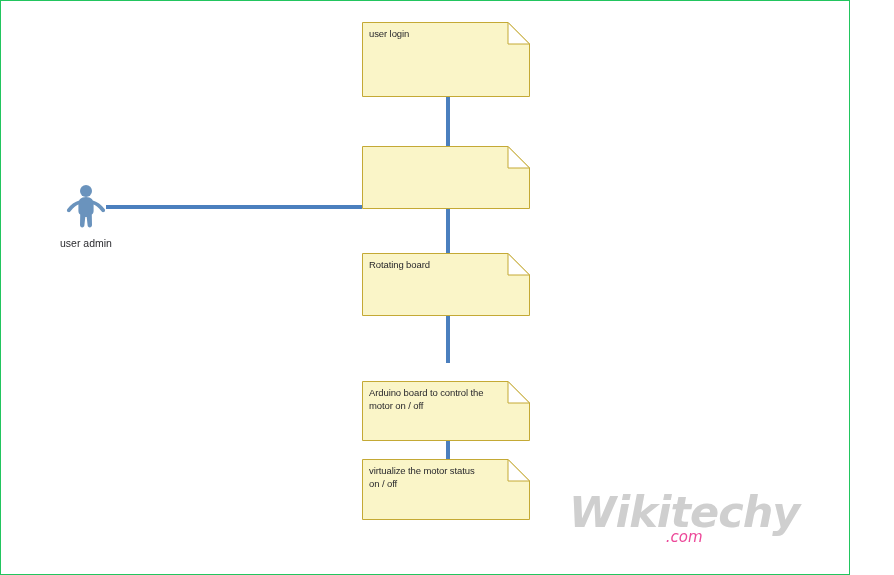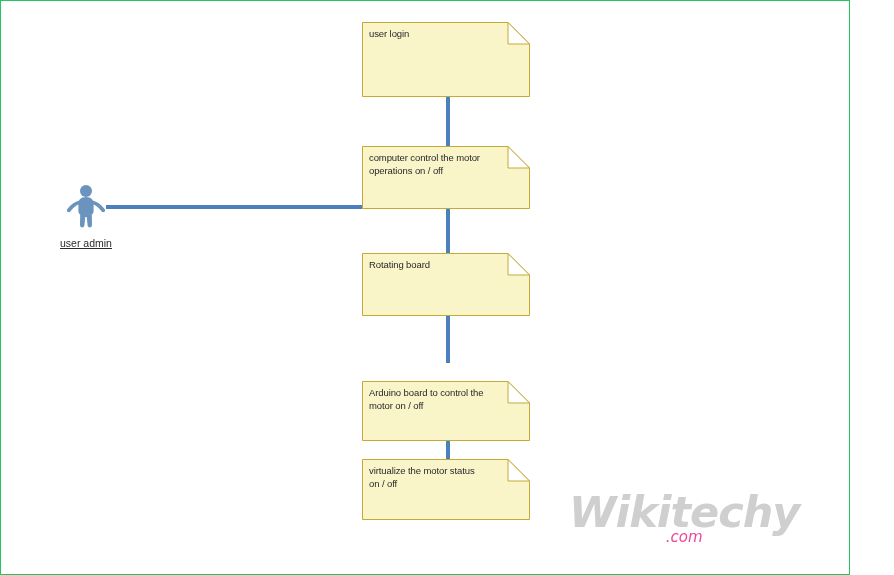--- a/index.html
+++ b/index.html
@@ -105,22 +105,20 @@
           <path d="M146 0.5 L167.5 22 L146 22 Z" fill="none" stroke="#c4a935" stroke-width="1"></path>
         </svg>
         <div class="note-text" style="color: rgb(40, 40, 44);">user login</div>
       </div>
       <div style="position: absolute; left: 361px; top: 145px; width: 168px; height: 63px;">
         <svg class="note-svg" width="168" height="63" viewBox="0 0 168 63">
           <path d="M0.5 0.5 L146 0.5 L167.5 22 L167.5 62.5 L0.5 62.5 Z" fill="#faf5c8" stroke="#c4a935" stroke-width="1"></path>
           <path d="M146 0.5 L167.5 22 L146 22 Z" fill="#ffffff"></path>
           <path d="M146 0.5 L167.5 22 L146 22 Z" fill="none" stroke="#c4a935" stroke-width="1"></path>
         </svg>
-        <div class="note-text" style="color: rgb(40, 40, 44);">computer control the motor
-operations on / off</div>
       </div>
       <div style="position: absolute; left: 361px; top: 252px; width: 168px; height: 63px;">
         <svg class="note-svg" width="168" height="63" viewBox="0 0 168 63">
           <path d="M0.5 0.5 L146 0.5 L167.5 22 L167.5 62.5 L0.5 62.5 Z" fill="#faf5c8" stroke="#c4a935" stroke-width="1"></path>
           <path d="M146 0.5 L167.5 22 L146 22 Z" fill="#ffffff"></path>
           <path d="M146 0.5 L167.5 22 L146 22 Z" fill="none" stroke="#c4a935" stroke-width="1"></path>
         </svg>
         <div class="note-text" style="color: rgb(40, 40, 44);">Rotating board</div>
       </div>
       <div style="position: absolute; left: 361px; top: 380px; width: 168px; height: 60px;">
@@ -171,20 +169,20 @@
                C 6.3 28.3 7.0 27.8 7.7 26.9
                C 10.5 23.2 13.6 21.0 16.4 20.2 Z" fill="#6a93bd"></path>
 
       <path d="M29.8 16.4
                C 34.0 17.6 38.4 20.6 41.6 25.0
                C 42.6 26.4 42.0 27.8 40.7 28.1
                C 39.7 28.3 39.0 27.8 38.3 26.9
                C 35.5 23.2 32.4 21.0 29.6 20.2 Z" fill="#6a93bd"></path>
     </svg>
   </div>
-  <div id="actor-label" style="left: 15px; top: 236px; text-decoration: underline;">user admin</div>
+  <div id="actor-label" style="left: 15px; top: 236px;">user admin</div>
 
   <div id="watermark" style="left: 568px; top: 489px; font-style: italic;">
     <div id="wm-main">Wikitechy</div>
     <div id="wm-sub">.com</div>
   </div>
 
 </div>
 
 </body></html>

